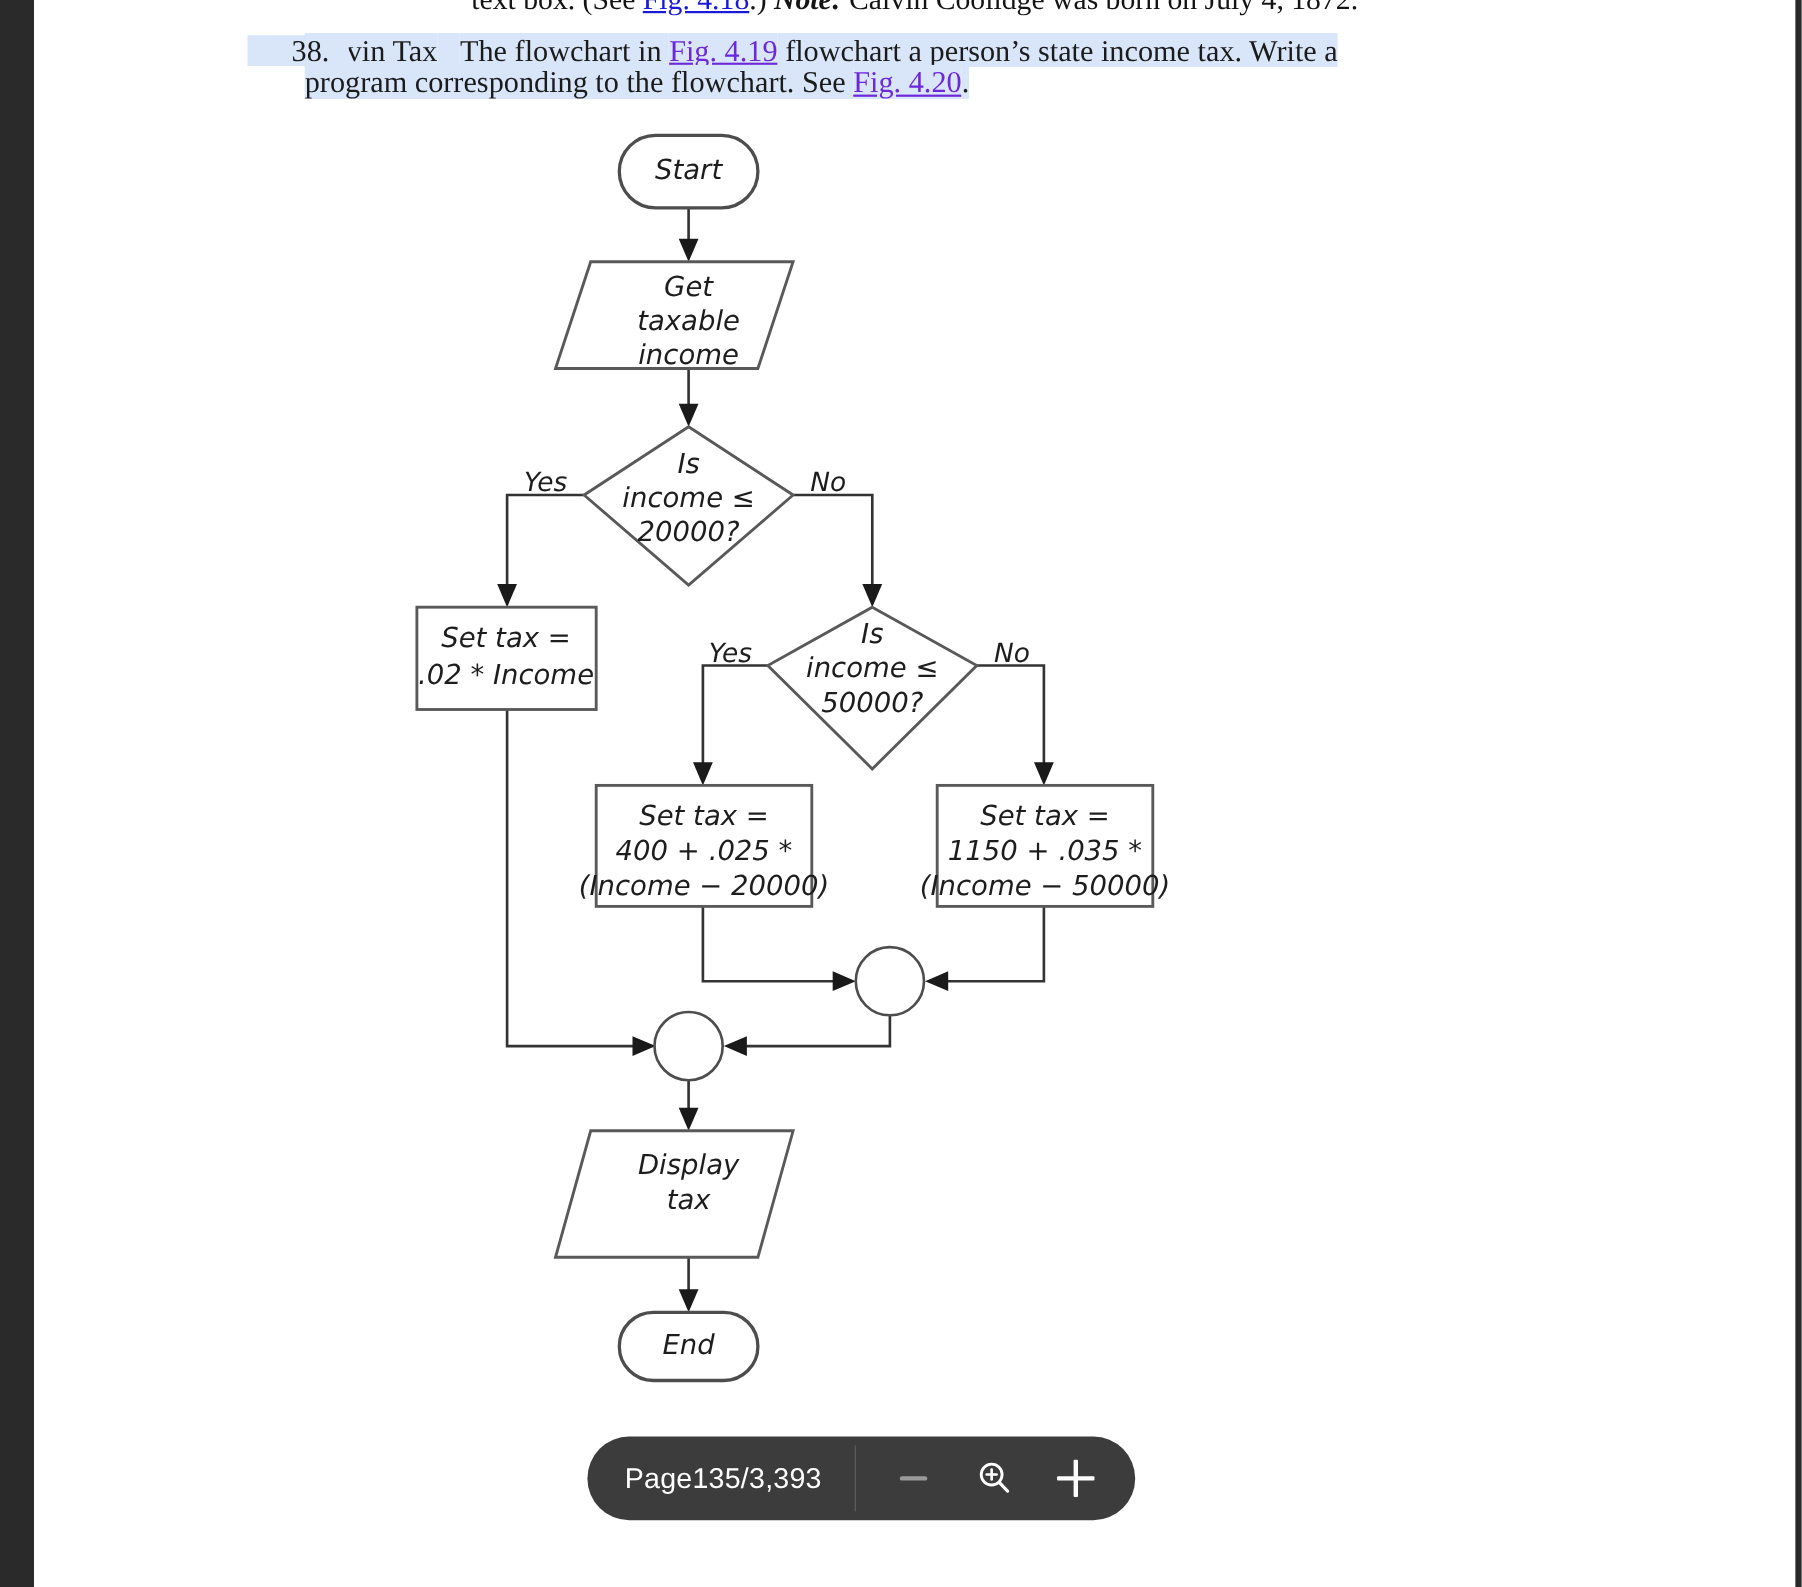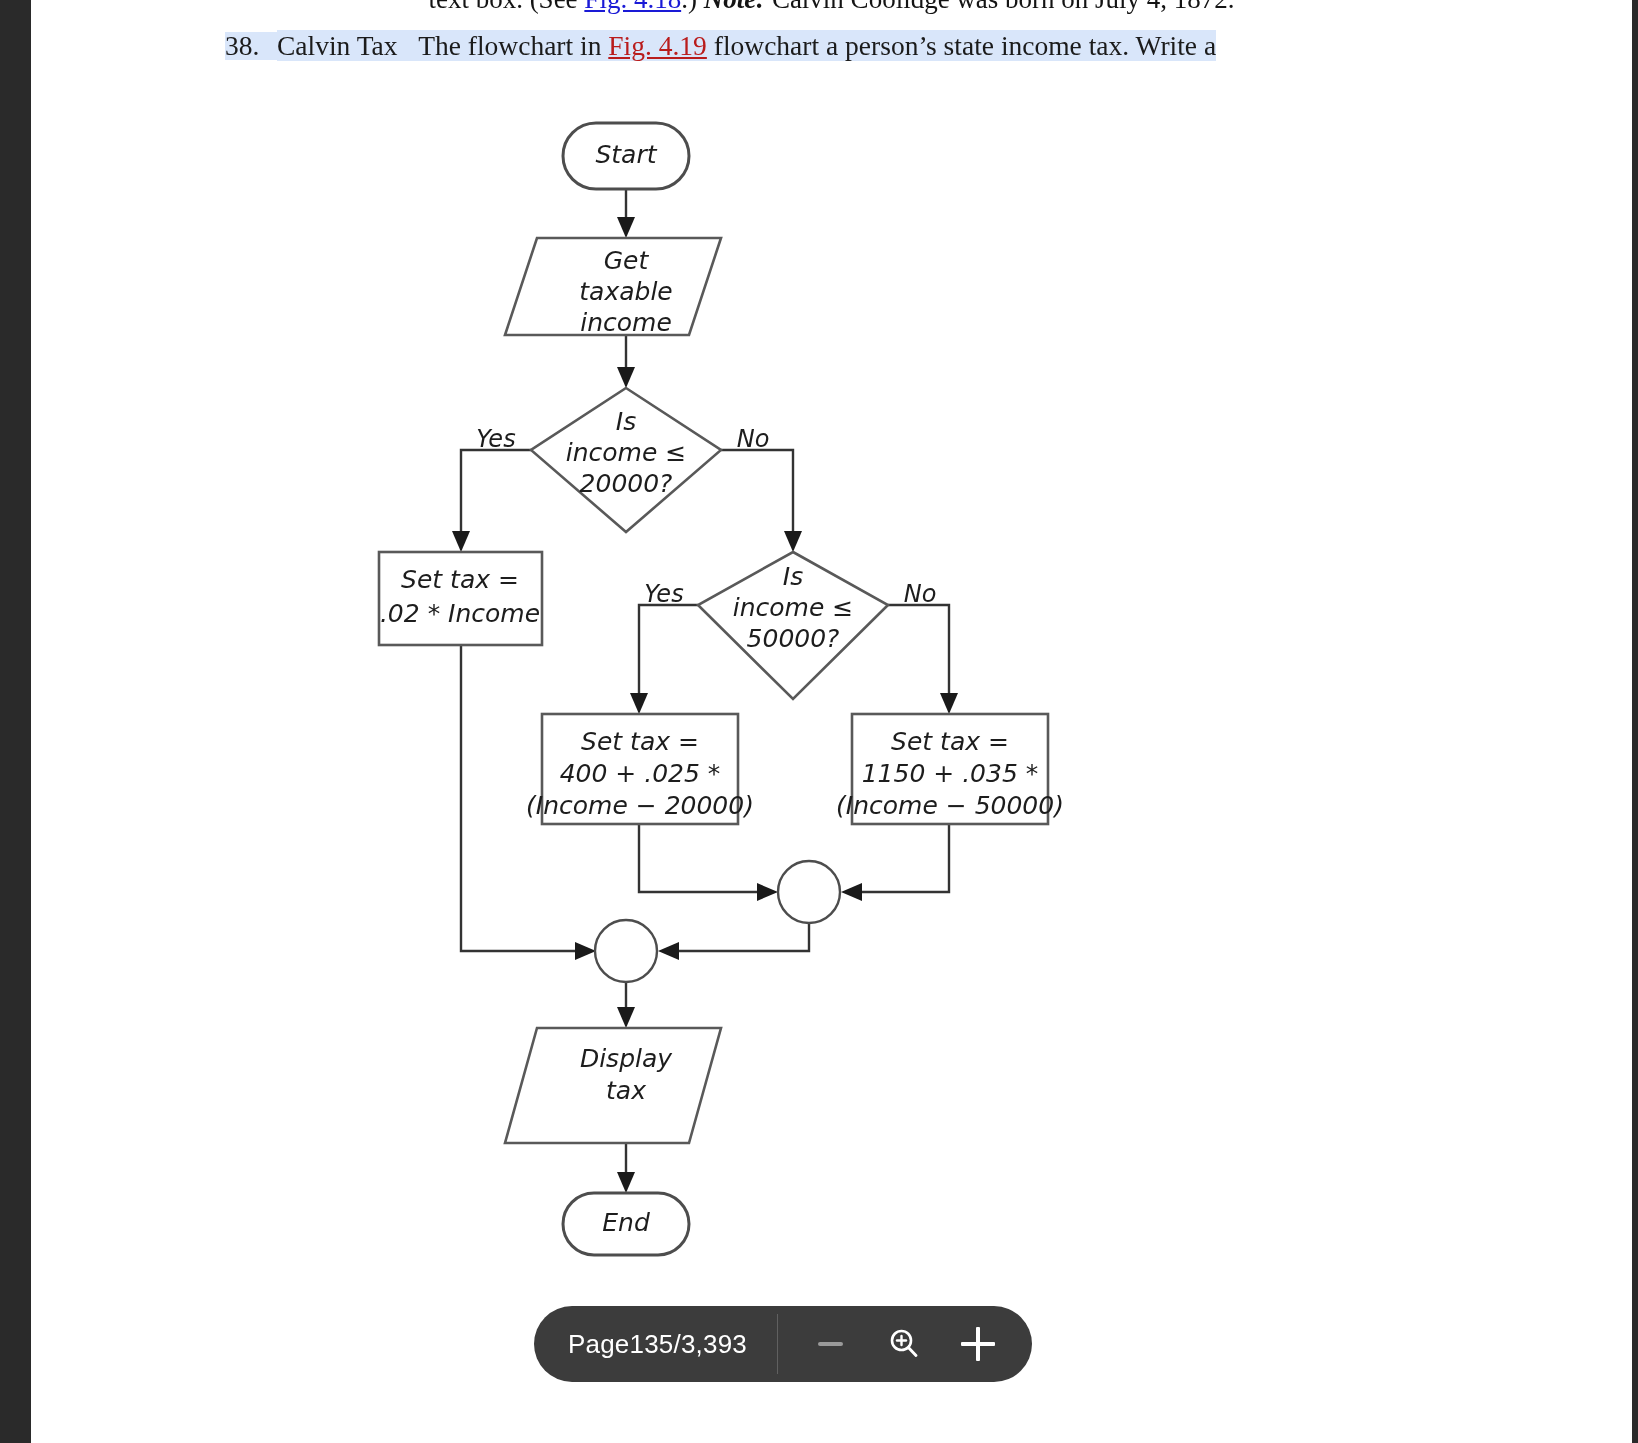--- a/index.html
+++ b/index.html
@@ -68,29 +68,30 @@
     font-size: 27.5px;
     line-height: 28px;
     color: #1b1b1b;
   }
   .exercise .num {
     position: absolute;
     left: 0;
     top: 0;
     width: 52px;
     background: #d9e6fa;
+    padding-left: 40px;
   }
   .exercise .body {
     margin-left: 52px;
   }
   .hl {
     background: #d9e6fa;
   }
   .exercise .lnk {
-    color: #b91c1c;
+    color: #6d28d9;
     text-decoration: underline;
   }
   .exercise .ln2 {
     display: block;
     margin-top: 1px;
   }
 
   
   .flow-wrap {
     position: absolute;
@@ -212,20 +213,23 @@
 <div class="page">
 
   <div class="clipped-line">
     <span>text box. (See </span><span class="lnk">Fig. 4.18</span><span>.) </span><span class="bolditalic">Note:</span><span> Calvin Coolidge was born on July 4, 1872.</span>
   </div>
 
   <div class="exercise">
     <span class="num">38.</span>
     <div class="body">
       <span class="hl">Calvin Tax</span><span class="hl">&nbsp;&nbsp;&nbsp;</span><span class="hl">The flowchart in </span><span class="hl lnk">Fig. 4.19</span><span class="hl"> flowchart a person’s state income tax. Write a</span>
+      <span class="ln2">
+        <span class="hl">program corresponding to the flowchart. See </span><span class="hl lnk">Fig. 4.20</span><span class="hl">.</span>
+      </span>
     </div>
   </div>
 
   <div class="flow-wrap">
     <svg class="flow" viewBox="0 0 760 1160" xmlns="http://www.w3.org/2000/svg">
 
       <path class="ln" d="M295,85 L295,118"></path>
       <polygon class="arrowhead" points="286,112 304,112 295,133"></polygon>
 
       <path class="ln" d="M295,230 L295,268"></path>

